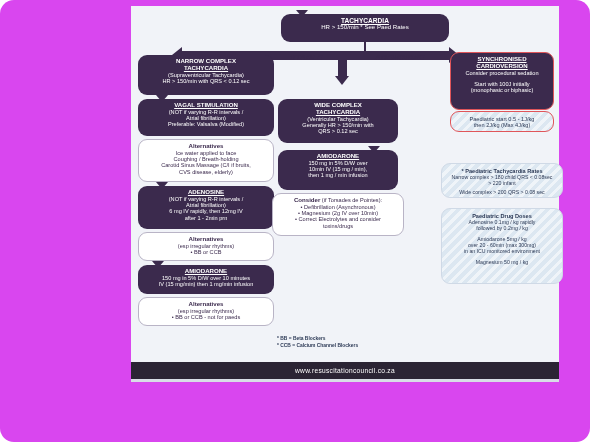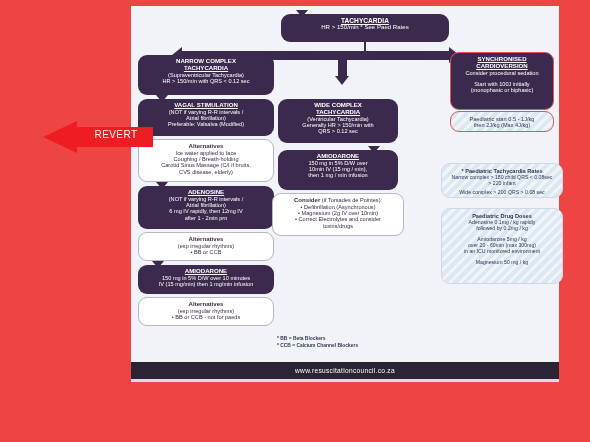--- a/index.html
+++ b/index.html
@@ -1,21 +1,21 @@
 <!DOCTYPE html>
 <html><head>
 <meta charset="utf-8">
 <style>
   html,body{margin:0;padding:0;}
   body{
     width:590px;height:442px;background:#ffffff;
     font-family:"Liberation Sans", sans-serif;
     overflow:hidden;
   }
-  #canvas{position:relative;width:590px;height:442px;background:#ef4444;}
+  #canvas{position:relative;width:590px;height:442px;background:#d946ef;border-radius:14px;}
 
   
   .poster{
     position:absolute;left:131px;top:6px;width:428px;height:374px;
     background:#f1f3f8;
   }
 
   
   .node{position:absolute;box-sizing:border-box;text-align:center;}
   .dark{
@@ -179,25 +179,20 @@
     <span class="sub">150 mg in 5% D/W over 10 minutes</span>
     <span class="sub">IV (15 mg/min) then 1 mg/min infusion</span>
   </div>
 
   <div class="node light f55" style="left:138px;top:297px;width:136px;height:29px;">
     <span class="bold f6">Alternatives</span>
     <span class="sub">(esp irregular rhythms)</span>
     <span class="sub">• BB or CCB - not for paeds</span>
   </div>
 
-  <div class="revert-wrap">
-    <div class="revert-head"></div>
-    <div class="revert-body"></div>
-    <div class="revert-text">REVERT</div>
-  </div>
 
   <div class="node dark f55" style="left:278px;top:99px;width:120px;height:44px;">
     <span class="ttl-nu f6">WIDE COMPLEX</span>
     <span class="ttl-nu f6" style="text-decoration:underline;">TACHYCARDIA</span>
     <span class="sub">(Ventricular Tachycardia)</span>
     <span class="sub">Generally HR &gt; 150/min with</span>
     <span class="sub">QRS &gt; 0.12 sec</span>
   </div>
 
   <div class="notch notch-dark" style="left:368px;top:146px;"></div>

